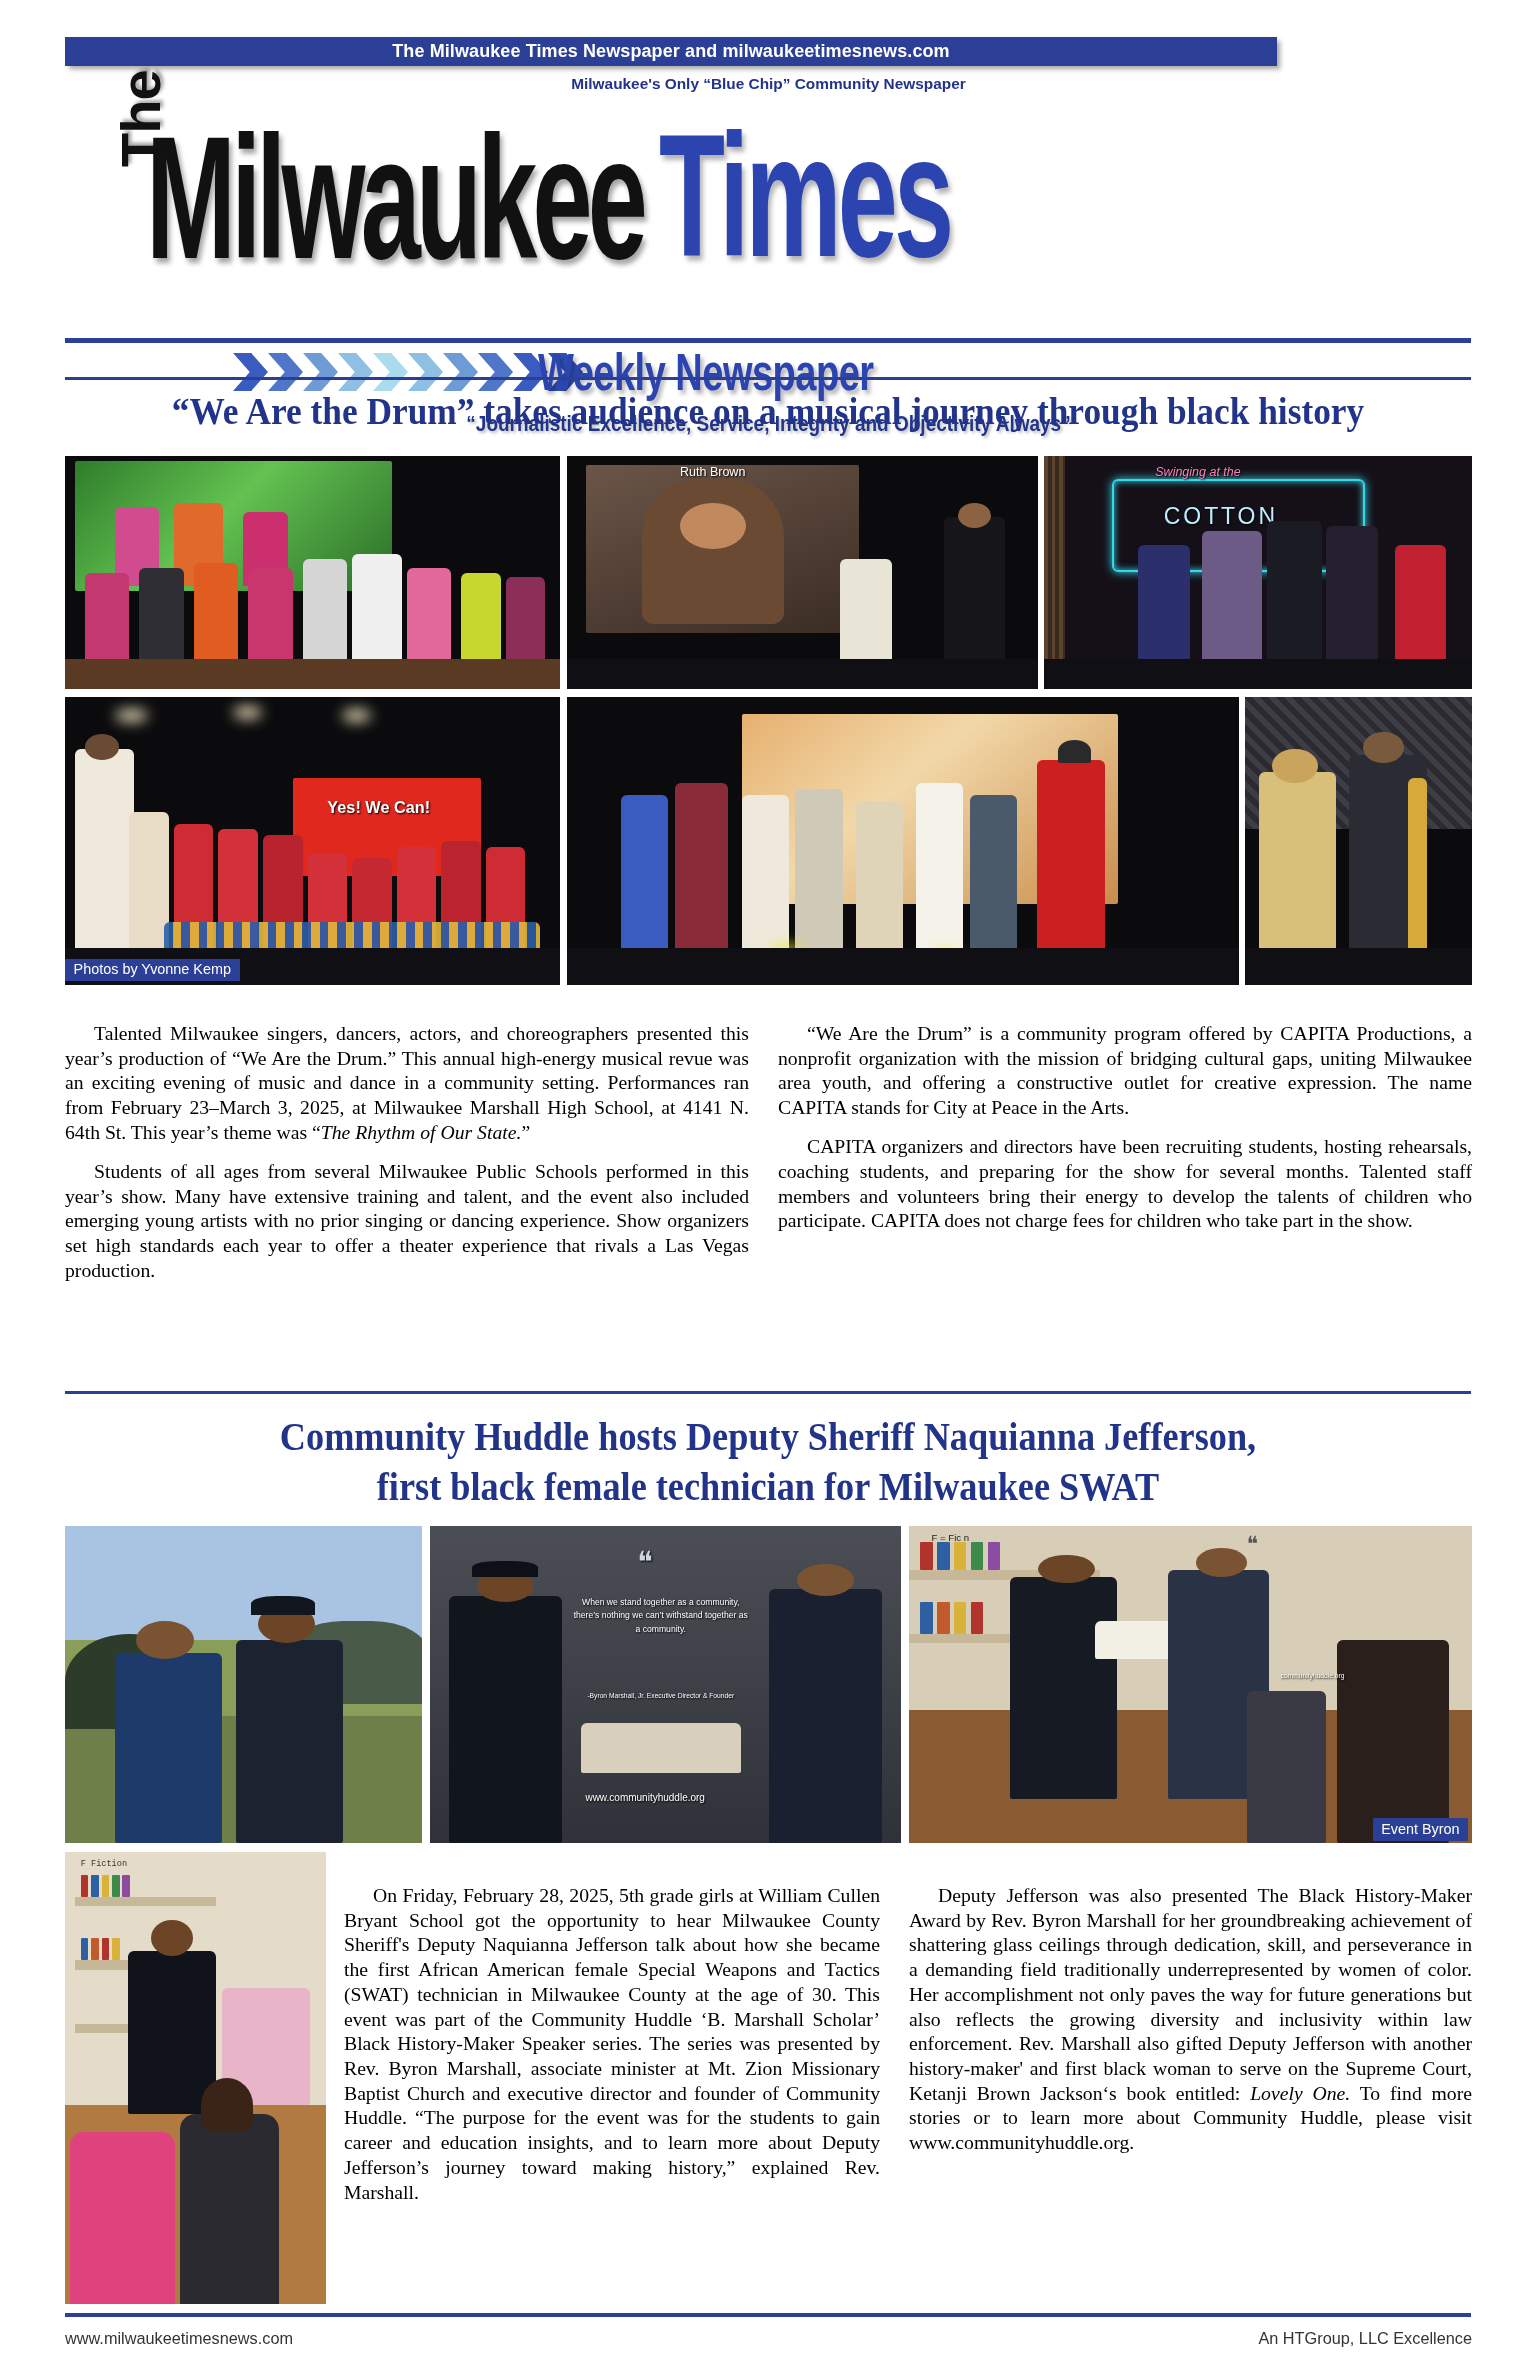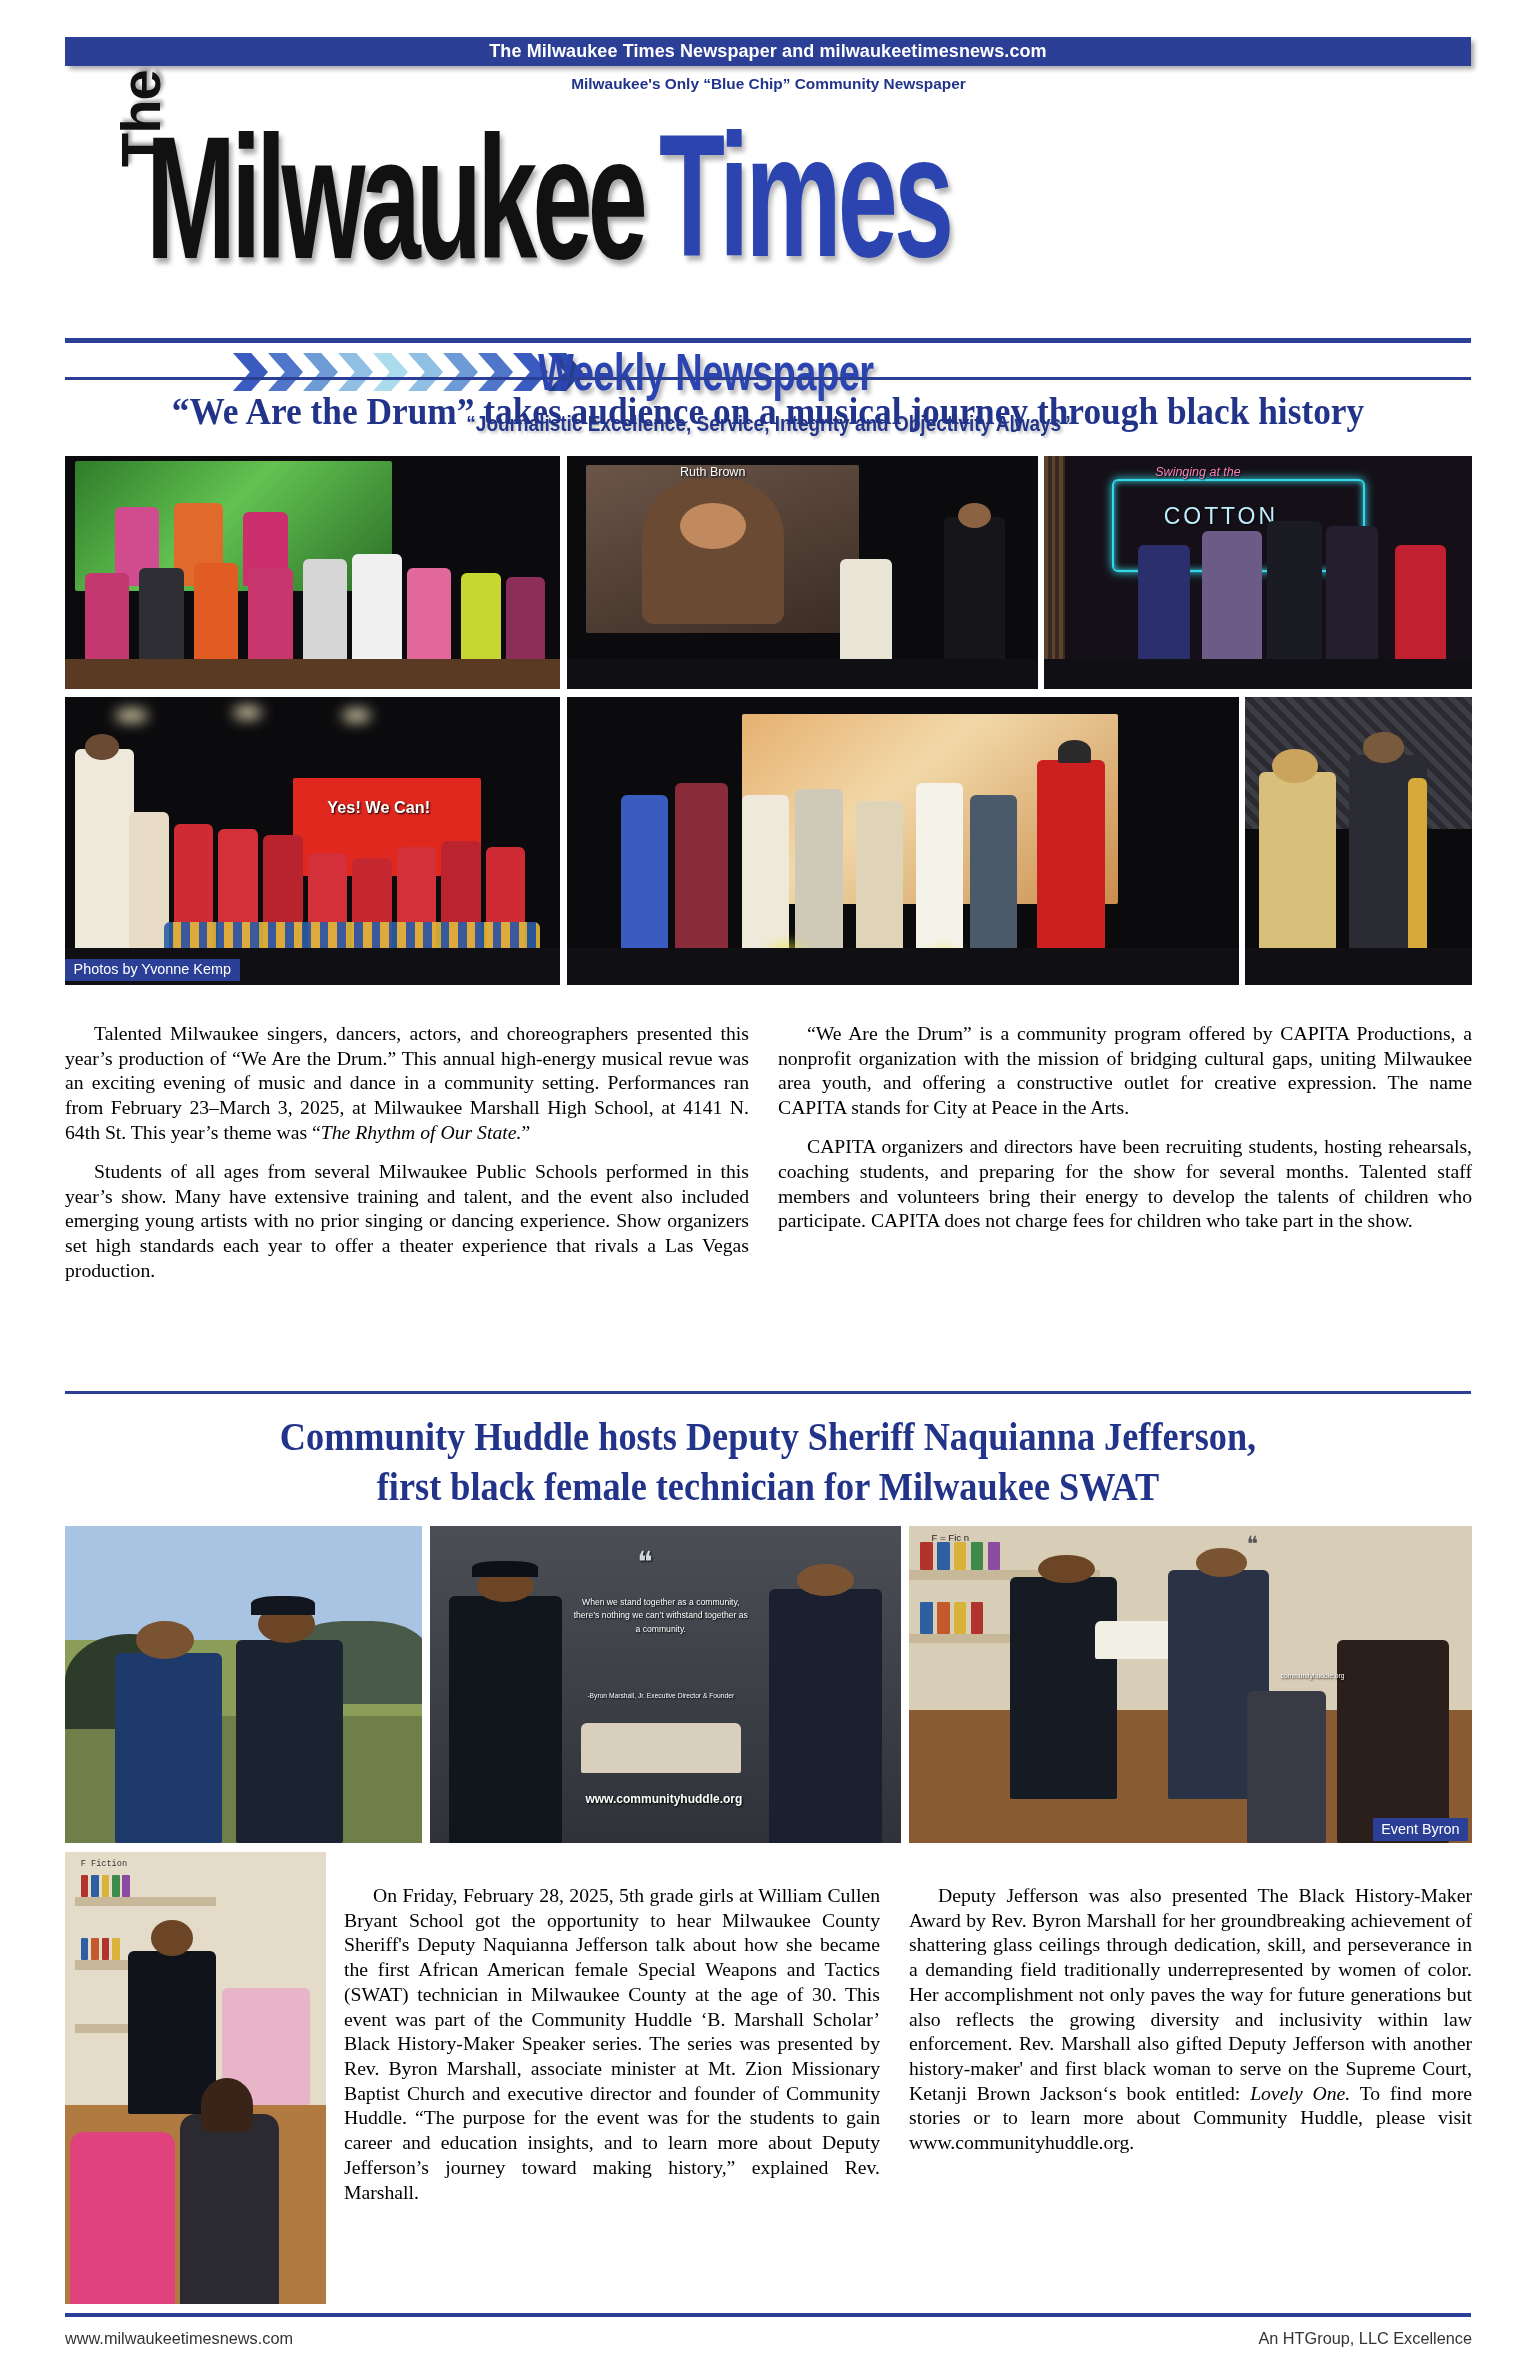--- a/index.html
+++ b/index.html
@@ -6,21 +6,21 @@
   body{
     width:1537px;height:2376px;
     background:#ffffff;
     font-family:"Liberation Serif", serif;
     overflow:hidden;
   }
   .page{position:relative;width:1537px;height:2376px;background:#fff;}
 
   
   .top-bar{
-    position:absolute;left:65px;top:37px;width:1406px;height:29px;
+    position:absolute;left:65px;top:37px;width:1212px;height:29px;
     background:#2b3f96;
     box-shadow:3.8px 3.8px 4.8px rgba(0,0,0,.35);
     display:flex;align-items:center;justify-content:center;
   }
   .top-bar span{
     color:#fff;font-family:"Liberation Sans",sans-serif;
     font-size:18px;font-weight:600;letter-spacing:0.1px;
     white-space:nowrap;
   }
   .tagline-sm{
@@ -318,21 +318,21 @@
     <div class="fig" style="left:48%;top:36%;width:30%;height:64%;background:#1b2230;"></div>
     <div class="fig" style="left:54%;top:25%;width:16%;height:12%;background:#6b4526;border-radius:50%;"></div>
     <div class="fig" style="left:52%;top:22%;width:18%;height:6%;background:#11161f;border-radius:40% 40% 0 0;"></div>
   </div>
 
   <div class="ph" style="left:430px;top:1526px;width:471px;height:317px;background:#3d4046;">
     <div class="wall" style="background:linear-gradient(#4b4e55,#2f3238);"></div>
     <div class="lbl" style="left:44%;top:6%;font-size:29px;color:#cfd6de;">❝</div>
     <div class="lbl" style="left:30%;top:22%;width:38%;font-size:8.6px;line-height:1.6;text-align:center;">When we stand together as a community, there’s nothing we can’t withstand together as a community.</div>
     <div class="lbl" style="left:32%;top:52%;width:34%;font-size:6.7px;line-height:1.5;text-align:center;">-Byron Marshall, Jr. Executive Director &amp; Founder</div>
-    <div class="lbl" style="left:33%;top:84%;font-size:12px;font-weight:bold;">www.communityhuddle.org</div>
+    <div class="lbl" style="left:33%;top:84%;font-size:10px;">www.communityhuddle.org</div>
     <div class="fig" style="left:4%;top:22%;width:24%;height:78%;background:#11151c;"></div>
     <div class="fig" style="left:10%;top:14%;width:12%;height:10%;background:#6b4526;border-radius:50%;"></div>
     <div class="fig" style="left:9%;top:11%;width:14%;height:5%;background:#0d1016;border-radius:40% 40% 0 0;"></div>
     <div class="fig" style="left:72%;top:20%;width:24%;height:80%;background:#1a2030;"></div>
     <div class="fig" style="left:78%;top:12%;width:12%;height:10%;background:#7a5332;border-radius:50%;"></div>
     <div class="fig" style="left:32%;top:62%;width:34%;height:16%;background:#d8cfbc;"></div>
   </div>
 
   <div class="ph" style="left:909px;top:1526px;width:563px;height:317px;background:#b9a98e;">
     <div class="wall" style="background:linear-gradient(#d8cdb6 0 58%,#8a5b33 58% 100%);"></div>

